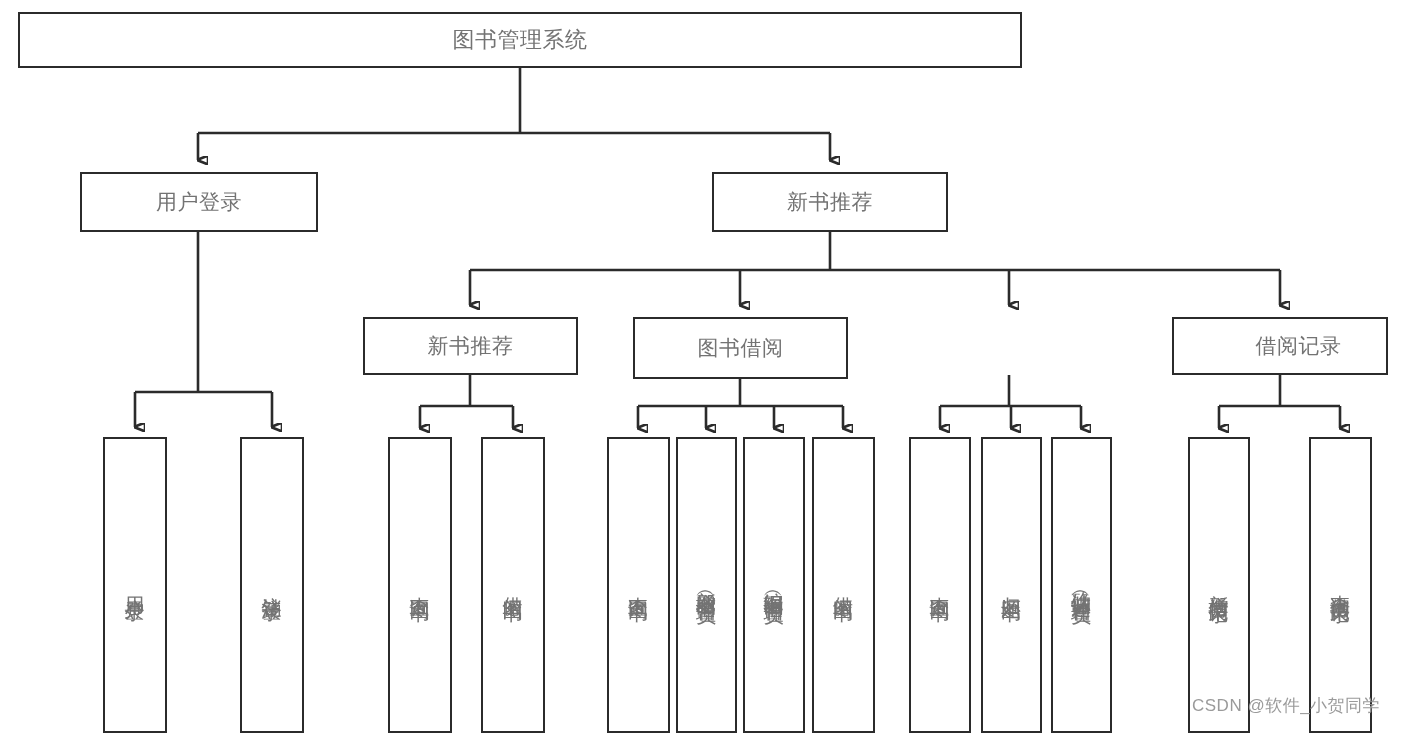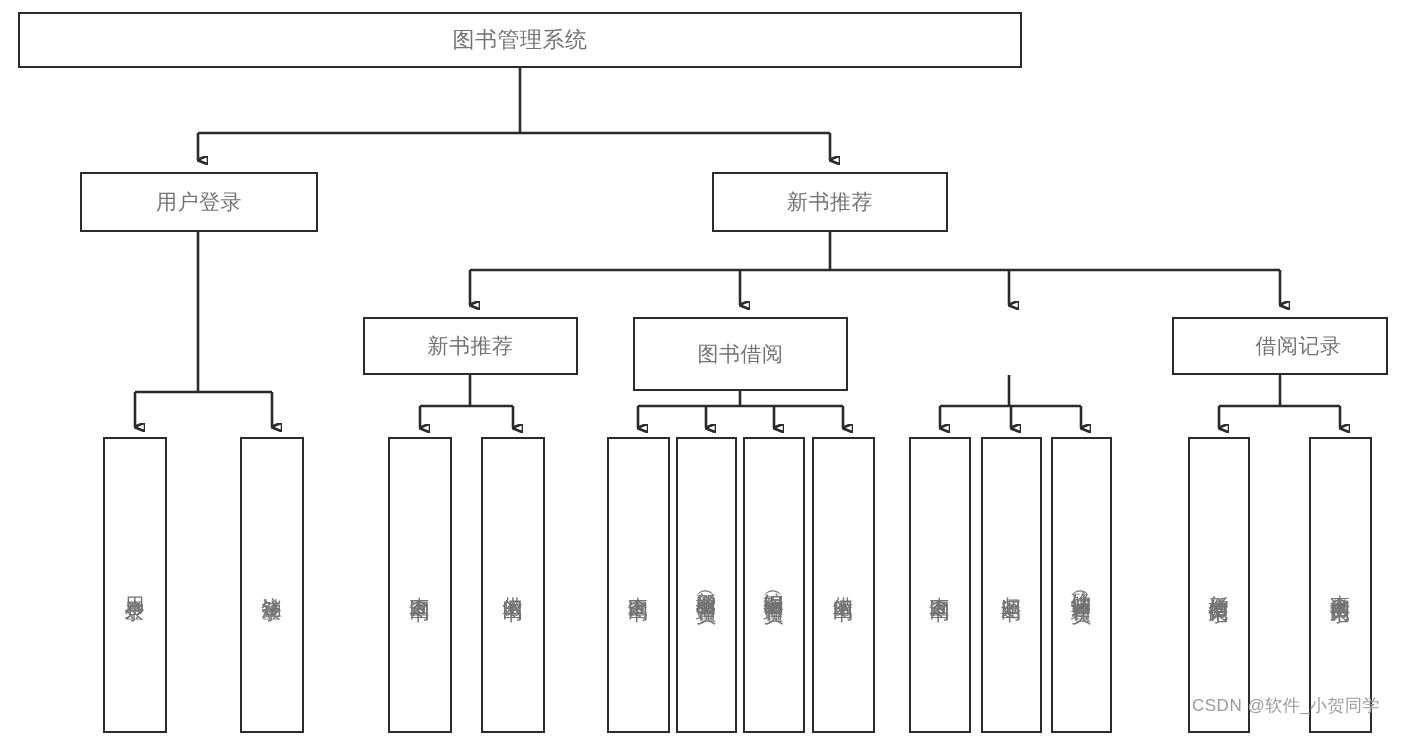--- a/index.html
+++ b/index.html
@@ -132,21 +132,21 @@
   <div class="node level2" id="node-l2-0" style="left: 80px; top: 172px; width: 238px; height: 60px;">
     <span class="node-label">用户登录</span>
   </div>
   <div class="node level2" id="node-l2-1" style="left: 712px; top: 172px; width: 236px; height: 60px;">
     <span class="node-label">新书推荐</span>
   </div>
 
   <div class="node level3" id="node-l3-0" style="left: 363px; top: 317px; width: 215px; height: 58px;">
     <span class="node-label">新书推荐</span>
   </div>
-  <div class="node level3" id="node-l3-1" style="left: 633px; top: 317px; width: 215px; height: 74px;">
+  <div class="node level3" id="node-l3-1" style="left: 633px; top: 317px; width: 215px; height: 62px;">
     <span class="node-label">图书借阅</span>
   </div>
   <div class="node level3" id="node-l3-3" style="left: 1172px; top: 317px; width: 216px; height: 58px; padding-left: 37px;">
     <span class="node-label">借阅记录</span>
   </div>
 
   <div class="node vertical" id="node-leaf-0" style="left: 103px; top: 437px; width: 64px; height: 296px;">
     <span class="node-label">用户登录</span>
   </div>
   <div class="node vertical" id="node-leaf-1" style="left: 240px; top: 437px; width: 64px; height: 296px;">

